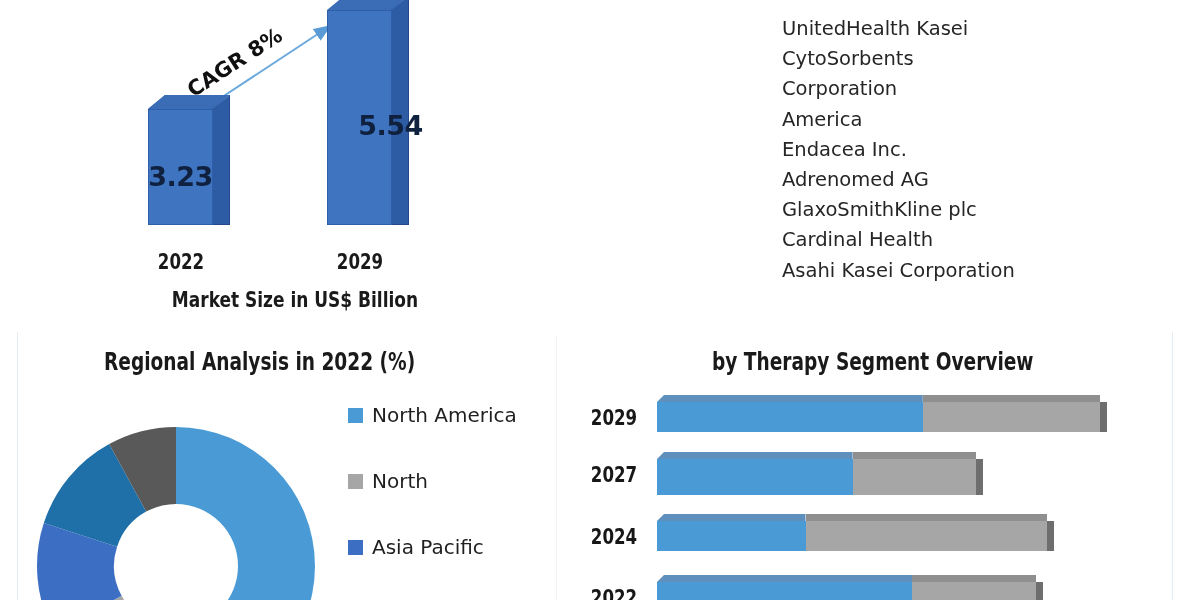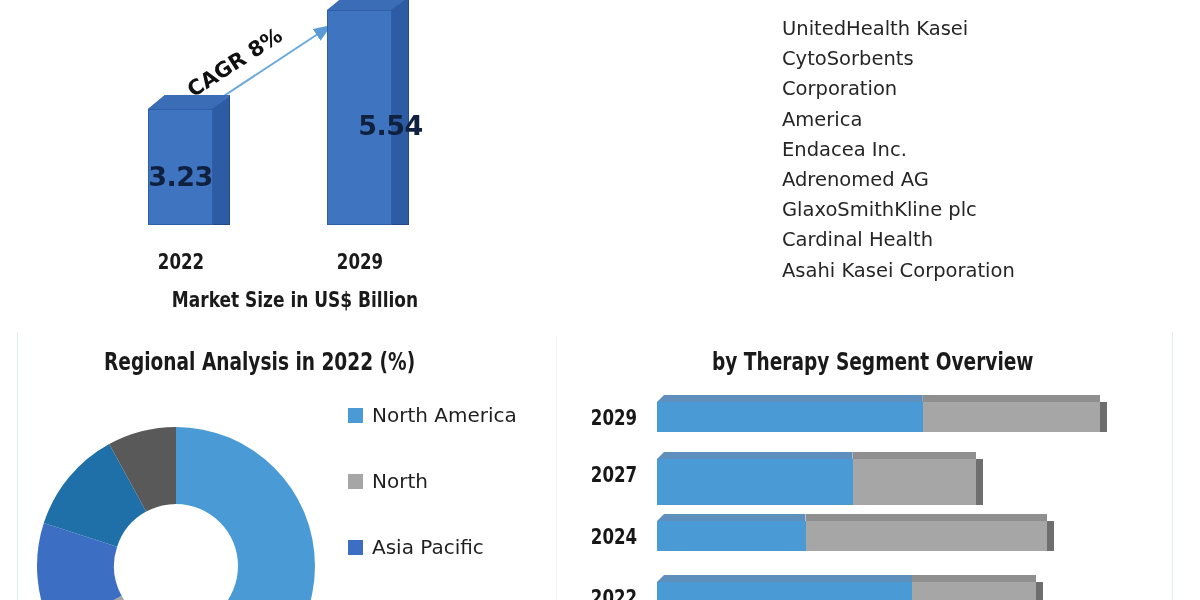--- a/index.html
+++ b/index.html
@@ -268,21 +268,21 @@
       </div>
       <div class="hbar" style="left:362.8px; width:177.2px;">
         <div class="lid" style="top:-7px; height:7px; background:#8f8f8f;
                     clip-path: polygon(0 0, 100% 0, 100% 100%, 0 100%);"></div>
         <div class="face" style="background:#a6a6a6;"></div>
         <div class="cap" style="left:100%; width:7px; background:#6e6e6e;
                     clip-path: polygon(0 0, 100% -100%, 100% 100%, 0 100%);"></div>
       </div>
     </div>
 
-    <div class="hrow" style="top:79px; height:46px;">
+    <div class="hrow" style="top:79px; height:36px;">
       <div class="ylab" style="top:4px;">2027</div>
       <div class="hbar" style="left:97px; width:195.6px;">
         <div class="lid" style="top:-7px; height:7px; background:#5f8fbd;
                     clip-path: polygon(7px 0, 100% 0, 100% 100%, 0 100%);"></div>
         <div class="face" style="background:#4a9bd5;"></div>
       </div>
       <div class="hbar" style="left:292.6px; width:123.4px;">
         <div class="lid" style="top:-7px; height:7px; background:#8f8f8f;"></div>
         <div class="face" style="background:#a6a6a6;"></div>
         <div class="cap" style="left:100%; width:7px; background:#6e6e6e;

